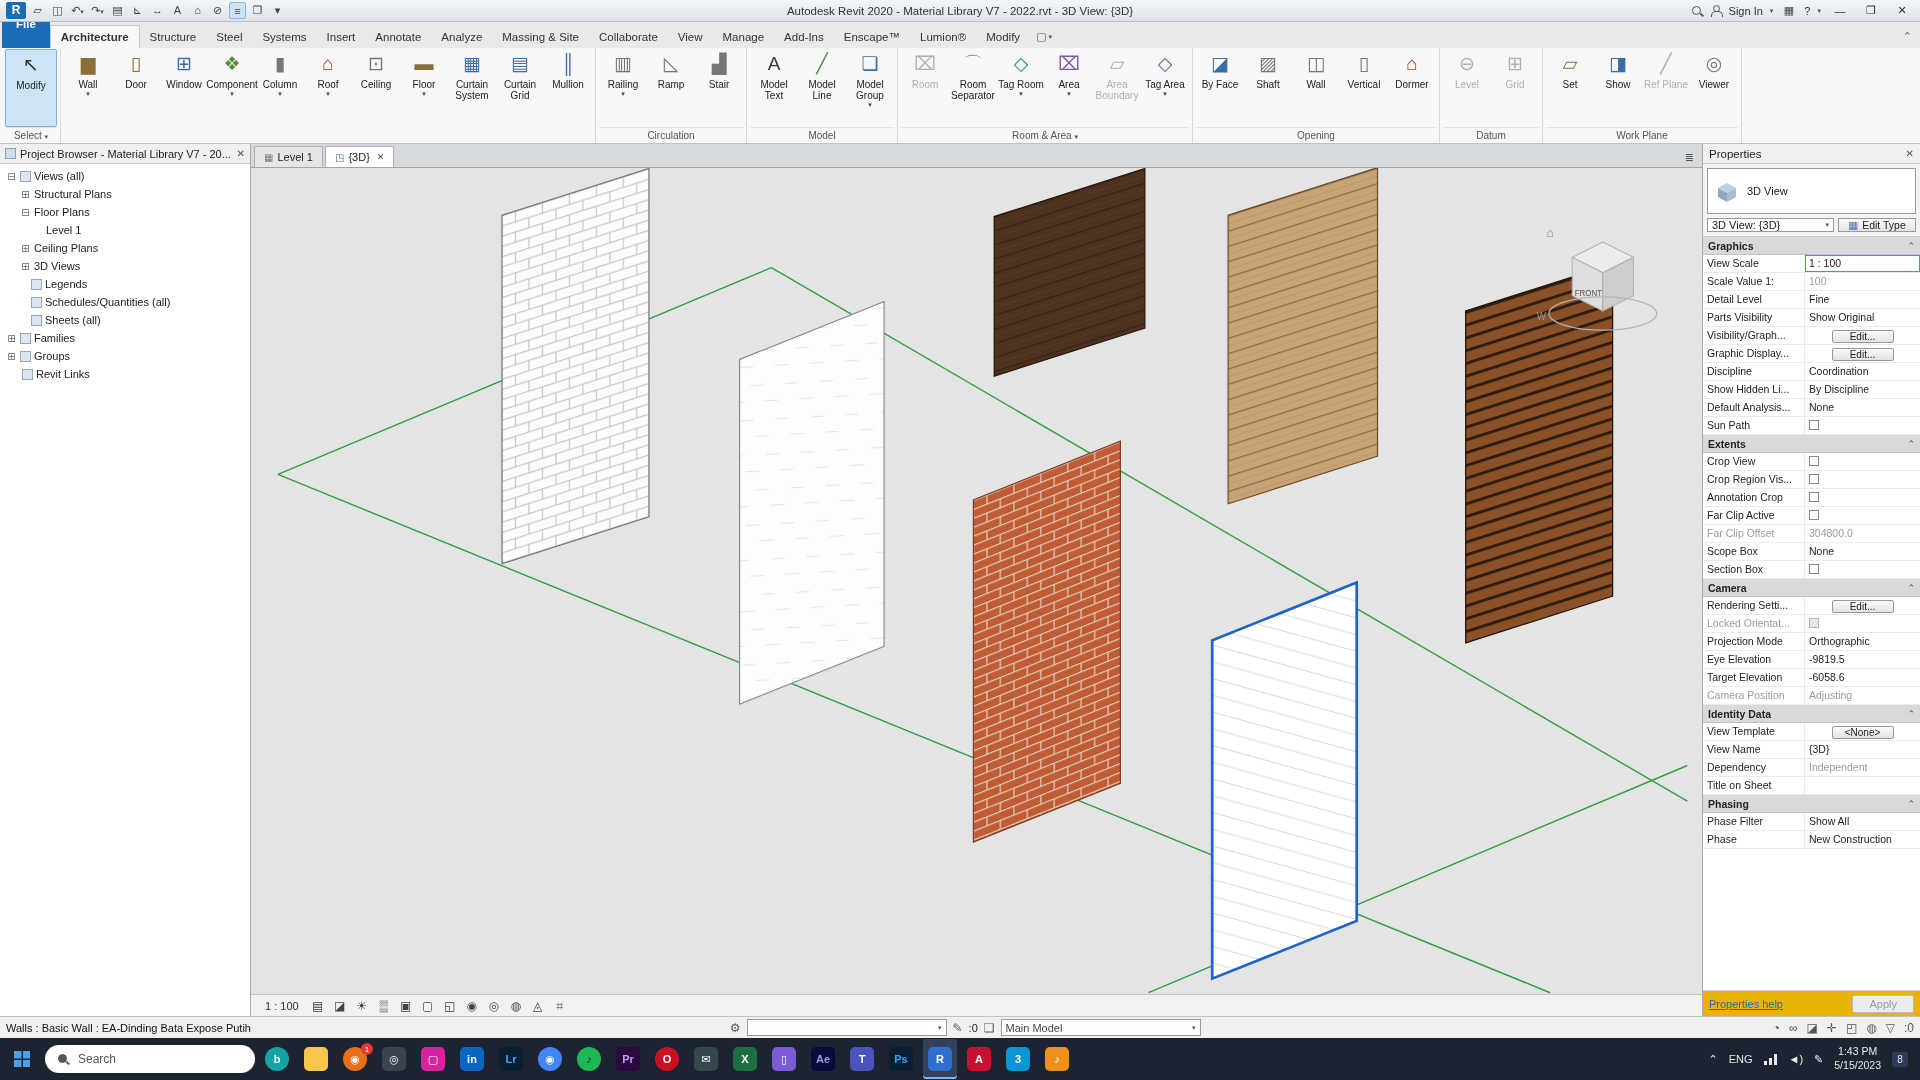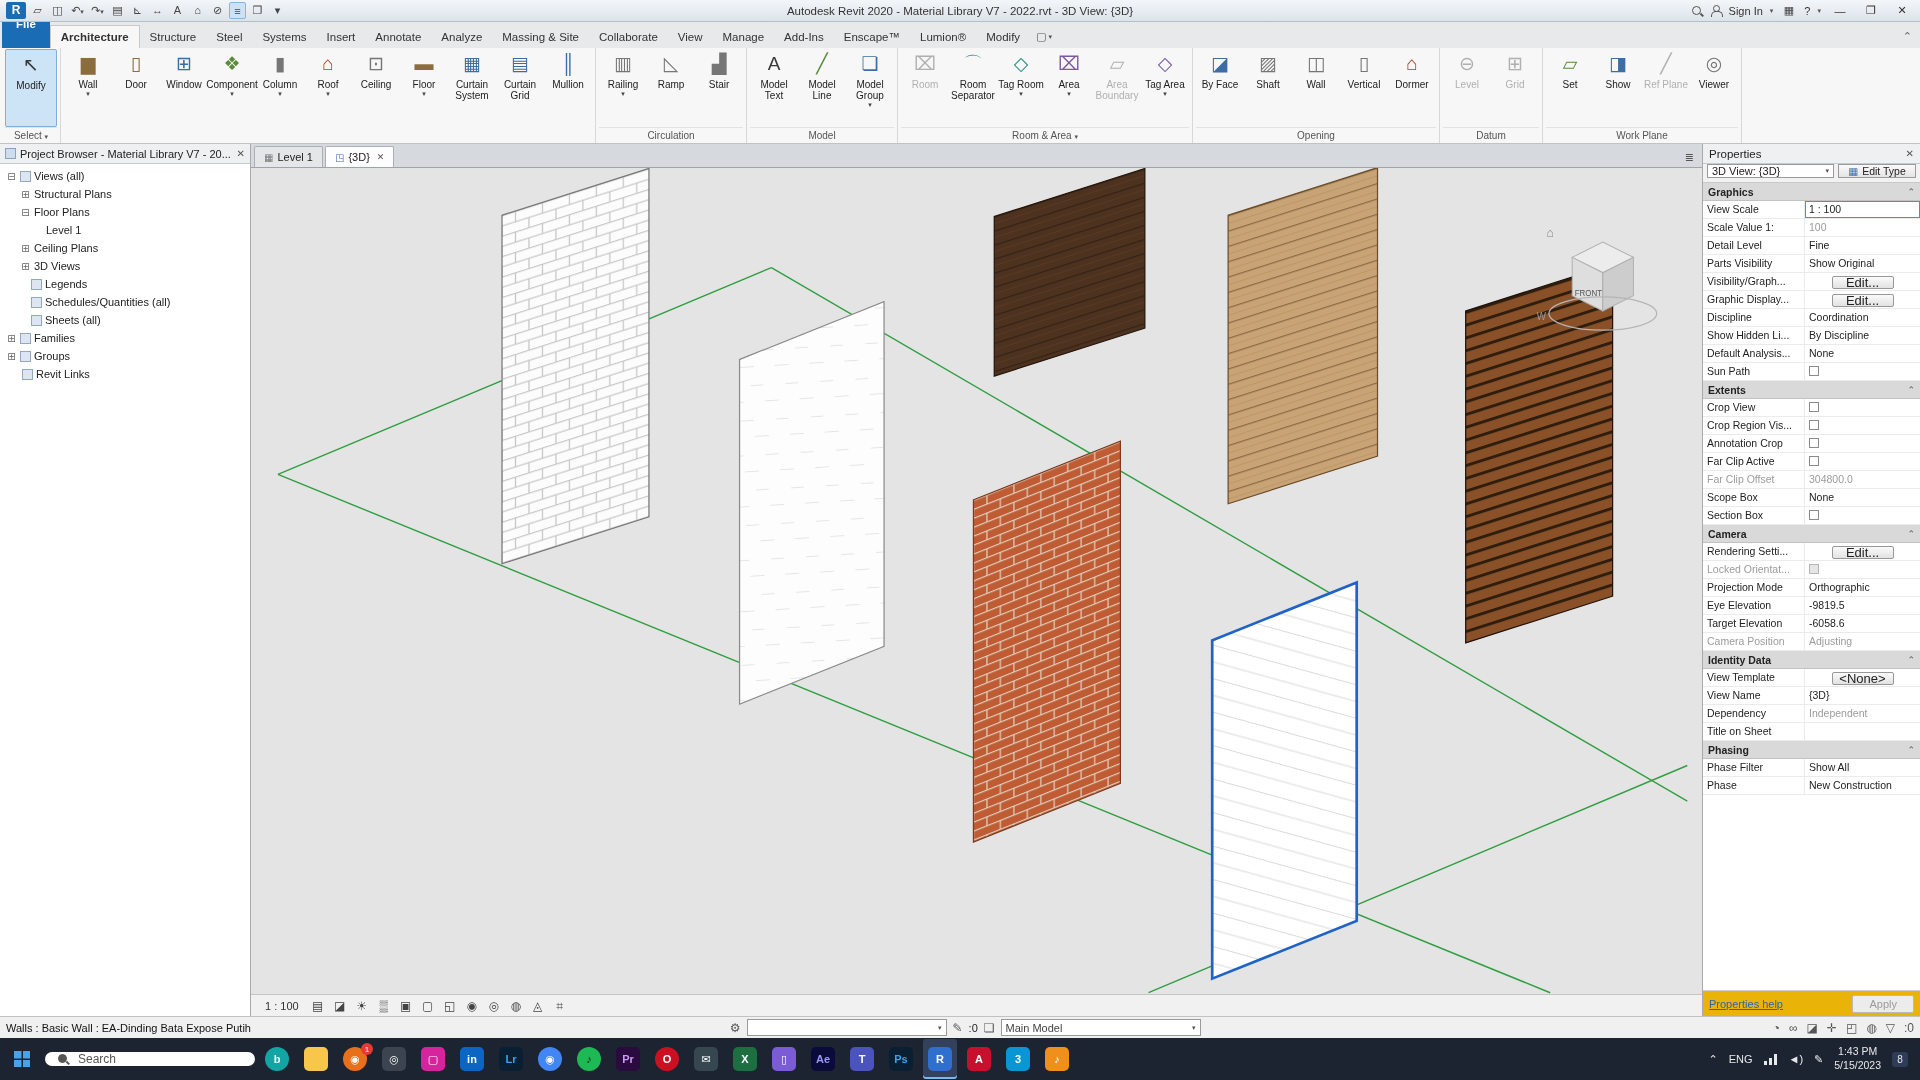--- a/index.html
+++ b/index.html
@@ -83,41 +83,41 @@
 .selrow{display:flex;margin:0 4px 4px;gap:4px;height:14px;flex:none}
 .combo{flex:1;background:#fff;border:1px solid #9a9a9a;display:flex;align-items:center;justify-content:space-between;padding:0 4px}
 .editbtn{width:78px;background:linear-gradient(#fafafa,#e4e4e4);border:1px solid #9a9a9a;display:flex;align-items:center;justify-content:center;gap:4px;font-size:10.5px}
 .pgrid{flex:1;overflow:hidden;border-top:1px solid #c9c9c9;background:#fff}
 .psec{height:18px;background:#d9d9d9;border-bottom:1px solid #c2c2c2;display:flex;align-items:center;justify-content:space-between;padding:0 5px;font-weight:bold;font-size:10.5px}
 .pcol{color:#555;font-size:9px;font-weight:normal}
 .prow{height:18px;display:flex;border-bottom:1px solid #ebebeb;background:#fff;font-size:10.5px}
 .plab{width:102px;padding:2px 4px;border-right:1px solid #ebebeb;overflow:hidden;white-space:nowrap;flex:none}
 .pval{flex:1;padding:2px 4px;overflow:hidden;white-space:nowrap}
 .pval.focus{border:1px solid #4a90d9;padding:1px 3px}
-.pbtn2{display:block;margin:1px auto 0;width:62px;height:13px;line-height:12px;text-align:center;border:1px solid #989898;background:linear-gradient(#fafafa,#e2e2e2);border-radius:2px;font-size:13px}
+.pbtn2{display:block;margin:1px auto 0;width:62px;height:13px;line-height:12px;text-align:center;border:1px solid #989898;background:linear-gradient(#fafafa,#e2e2e2);border-radius:2px;font-size:10px}
 .chk{width:10px;height:10px;border:1px solid #8a8a8a;background:#fff;display:inline-block;margin-top:1px}
 .chk.dis{background:#e6e6e6;border-color:#b5b5b5}
 .gray{color:#9b9b9b}
 .pfoot{height:26px;display:flex;align-items:center;justify-content:space-between;padding:0 6px;background:#eab308;border-top:1px solid #d0d0d0;flex:none}
 .plink{color:#2a64b5;text-decoration:underline}
 .applybtn{color:#9b9b9b;border:1px solid #b9b9b9;background:#ececec;padding:2px 16px;border-radius:2px}
 
 
 .statusbar{height:22px;background:#f0f0f0;border-top:1px solid #c2c2c2;display:flex;align-items:center;padding:0 6px;gap:6px;flex:none}
 .selinfo{white-space:nowrap;color:#111}
 .scombo{width:200px;height:17px;background:#fff;border:1px solid #9a9a9a;display:flex;align-items:center;justify-content:space-between;padding:0 4px;color:#444}
 .sicon{color:#555;font-size:12px}
 .stoggles{display:flex;gap:9px;color:#555;font-size:12px;align-items:center}
 .flex1{flex:1}.flex12{flex:1.2}
 
 
 .taskbar{height:42px;background:#1c2331;display:flex;align-items:center;color:#e8e8e8;padding:0 4px;gap:5px;flex:none}
 .start{width:36px;height:100%;display:flex;align-items:center;justify-content:center}
 .winlogo{width:16px;height:16px;background:linear-gradient(#4aa3e8,#4aa3e8) 0 0/7.5px 7.5px no-repeat,linear-gradient(#4aa3e8,#4aa3e8) 8.5px 0/7.5px 7.5px no-repeat,linear-gradient(#4aa3e8,#4aa3e8) 0 8.5px/7.5px 7.5px no-repeat,linear-gradient(#4aa3e8,#4aa3e8) 8.5px 8.5px/7.5px 7.5px no-repeat}
-.sbox{width:210px;height:14px;background:#fff;border-radius:15px;color:#555;display:flex;align-items:center;gap:9px;padding:0 12px;font-size:12px;flex:none}
+.sbox{width:210px;height:28px;background:#fff;border-radius:15px;color:#555;display:flex;align-items:center;gap:9px;padding:0 12px;font-size:12px;flex:none}
 .sbox .magic::before,.sbox .magic::after{border-color:#555;background-color:#555}
 .tappwrap{width:34px;height:40px;display:flex;align-items:center;justify-content:center;position:relative;border-radius:3px;flex:none}
 .tappwrap.active{background:#34415c;box-shadow:inset 0 -2px 0 #76b9ed}
 .tapp{width:24px;height:24px;border-radius:5px;display:flex;align-items:center;justify-content:center;font-size:11px;font-weight:bold;position:relative}
 .tbadge{position:absolute;top:-4px;right:-6px;background:#e53935;color:#fff;font-size:8px;width:12px;height:12px;border-radius:50%;display:flex;align-items:center;justify-content:center;font-weight:normal}
 .tray{margin-left:auto;display:flex;align-items:center;gap:11px;font-size:11px;padding-right:8px}
 .clock{text-align:center;font-size:10.5px;line-height:1.3}
 .notifbadge{min-width:16px;height:15px;background:#2e3c58;border-radius:3px;display:flex;align-items:center;justify-content:center;font-size:10px;padding:0 3px}
 .netbars{width:14px;height:11px;background:linear-gradient(#e8e8e8,#e8e8e8) 0 100%/3px 4px no-repeat,linear-gradient(#e8e8e8,#e8e8e8) 5px 100%/3px 7px no-repeat,linear-gradient(#e8e8e8,#e8e8e8) 10px 100%/3px 11px no-repeat}
 </style>
@@ -553,20 +553,28 @@
         <span class="vcicon">◬</span>
         <span class="vcicon">⌗</span>
       </div>
     </div>
 
     <div class="props">
       <div class="prhead">
         <span>Properties</span>
         <span class="pbclose">✕</span>
       </div>
+      <div class="typesel">
+        <svg width="26" height="26">
+            <polygon points="4,10 13,5 22,10 13,15" fill="#bcd0e4"></polygon>
+            <polygon points="4,10 13,15 13,24 4,19" fill="#8fa8c0"></polygon>
+            <polygon points="13,15 22,10 22,19 13,24" fill="#a8bed4"></polygon>
+          </svg>
+        <span>3D View</span>
+      </div>
       <div class="selrow">
         <div class="combo">
             <span>3D View: {3D}</span>
             <span class="qcar">▾</span>
           </div>
         <div class="editbtn">
             <span class="c-blue">▦</span>
             <span>Edit Type</span>
           </div>
       </div>

